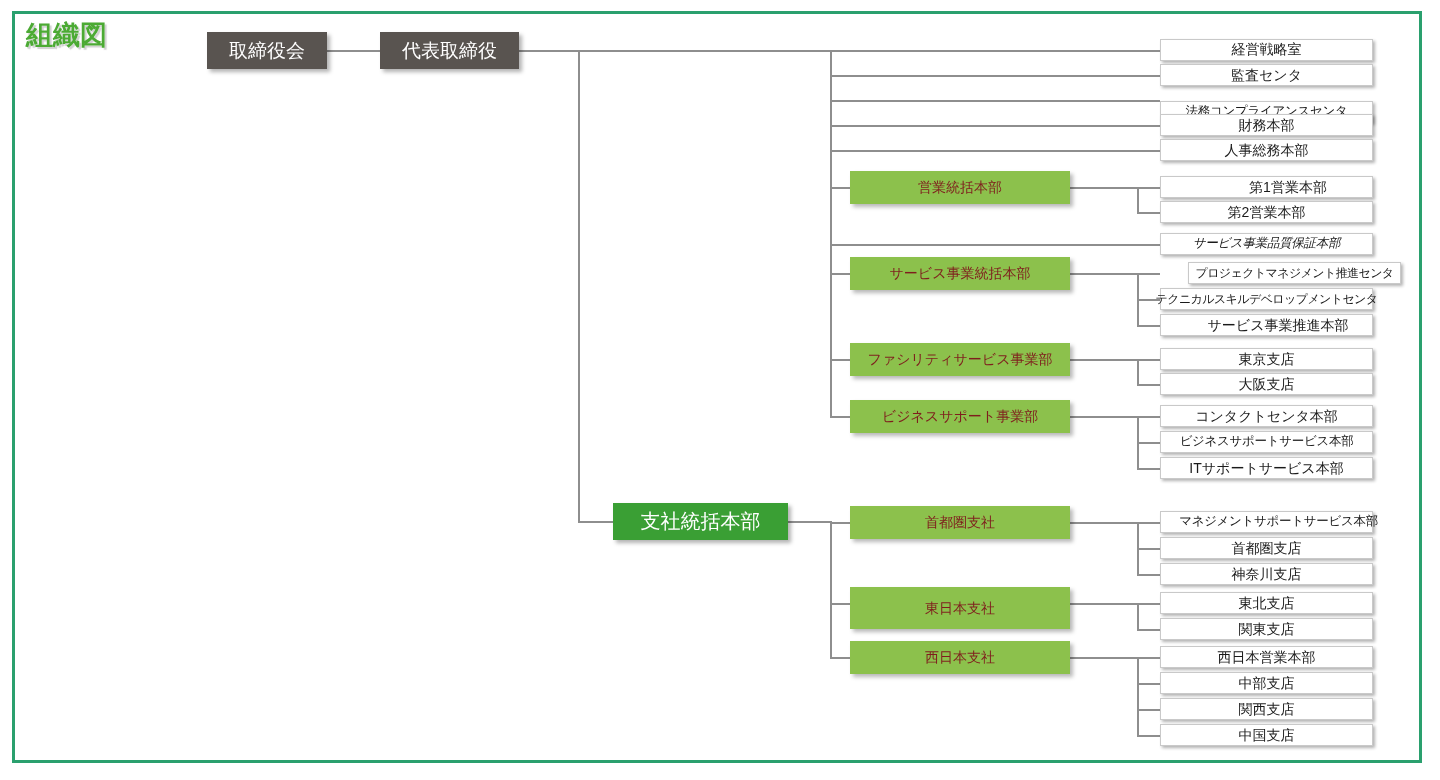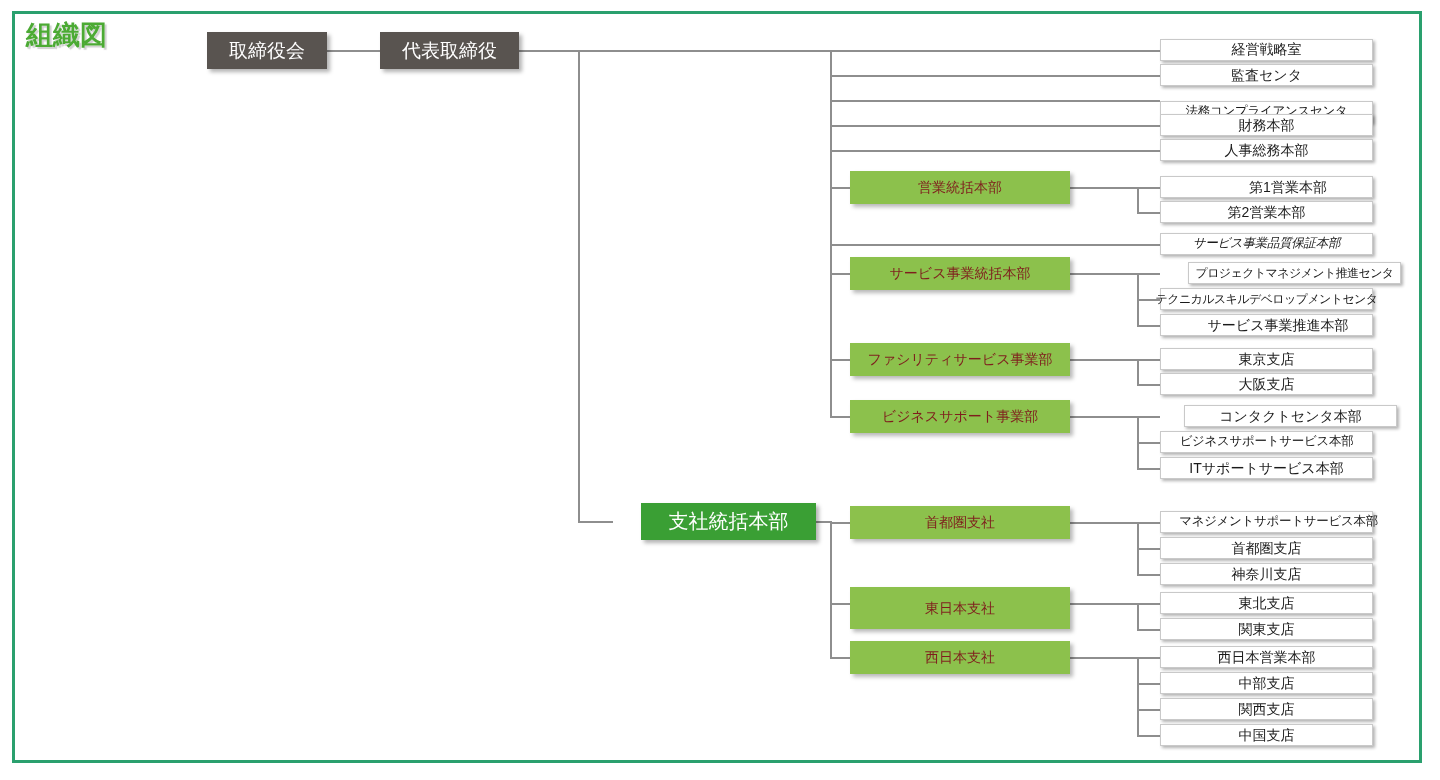--- a/index.html
+++ b/index.html
@@ -47,21 +47,20 @@
   }
   .node.gray{
     background:#595450;color:#ffffff;
     font-size:19px;
     box-shadow:3px 3px 4px rgba(0,0,0,.30);
   }
   .node.greendark{
     background:#3a9f34;color:#ffffff;
     font-size:20px;
     box-shadow:3px 3px 4px rgba(0,0,0,.30);
-    margin-left:28px;
   }
   .node.greenlight{
     background:#8cc14c;color:#7f1d1d;
     font-size:14px;
     box-shadow:3px 3px 4px rgba(0,0,0,.28);
   }
   .node.white{
     background:#ffffff;color:#1a1a1a;
     font-size:14px;
     border:1px solid #c9c9c9;
@@ -150,21 +149,21 @@
 
   <div class="ln lnh" style="left:1137px;top:384px;width:23px;"></div>
   <div class="node white" style="left:1160px;top:373px;width:213px;height:22px;">大阪支店</div>
 
   <div class="ln lnh" style="left:830px;top:416px;width:20px;"></div>
   <div class="node greenlight" style="left:850px;top:400px;width:220px;height:33px;">ビジネスサポート事業部</div>
   <div class="ln lnh" style="left:1070px;top:416px;width:69px;"></div>
   <div class="ln lnv" style="left:1137px;top:416px;height:52px;"></div>
 
   <div class="ln lnh" style="left:1137px;top:416px;width:23px;"></div>
-  <div class="node white" style="left:1160px;top:405px;width:213px;height:22px;margin-left:24px;">コンタクトセンタ本部</div>
+  <div class="node white" style="left:1160px;top:405px;width:213px;height:22px;">コンタクトセンタ本部</div>
 
   <div class="ln lnh" style="left:1137px;top:442px;width:23px;"></div>
   <div class="node white tight" style="left:1160px;top:431px;width:213px;height:22px;">ビジネスサポートサービス本部</div>
 
   <div class="ln lnh" style="left:1137px;top:468px;width:23px;"></div>
   <div class="node white" style="left:1160px;top:457px;width:213px;height:22px;">ITサポートサービス本部</div>
 
   <div class="node greendark" style="left:613px;top:503px;width:175px;height:37px;">支社統括本部</div>
   <div class="ln lnh" style="left:788px;top:521px;width:42px;"></div>
   <div class="ln lnv" style="left:830px;top:521px;height:137px;"></div>

